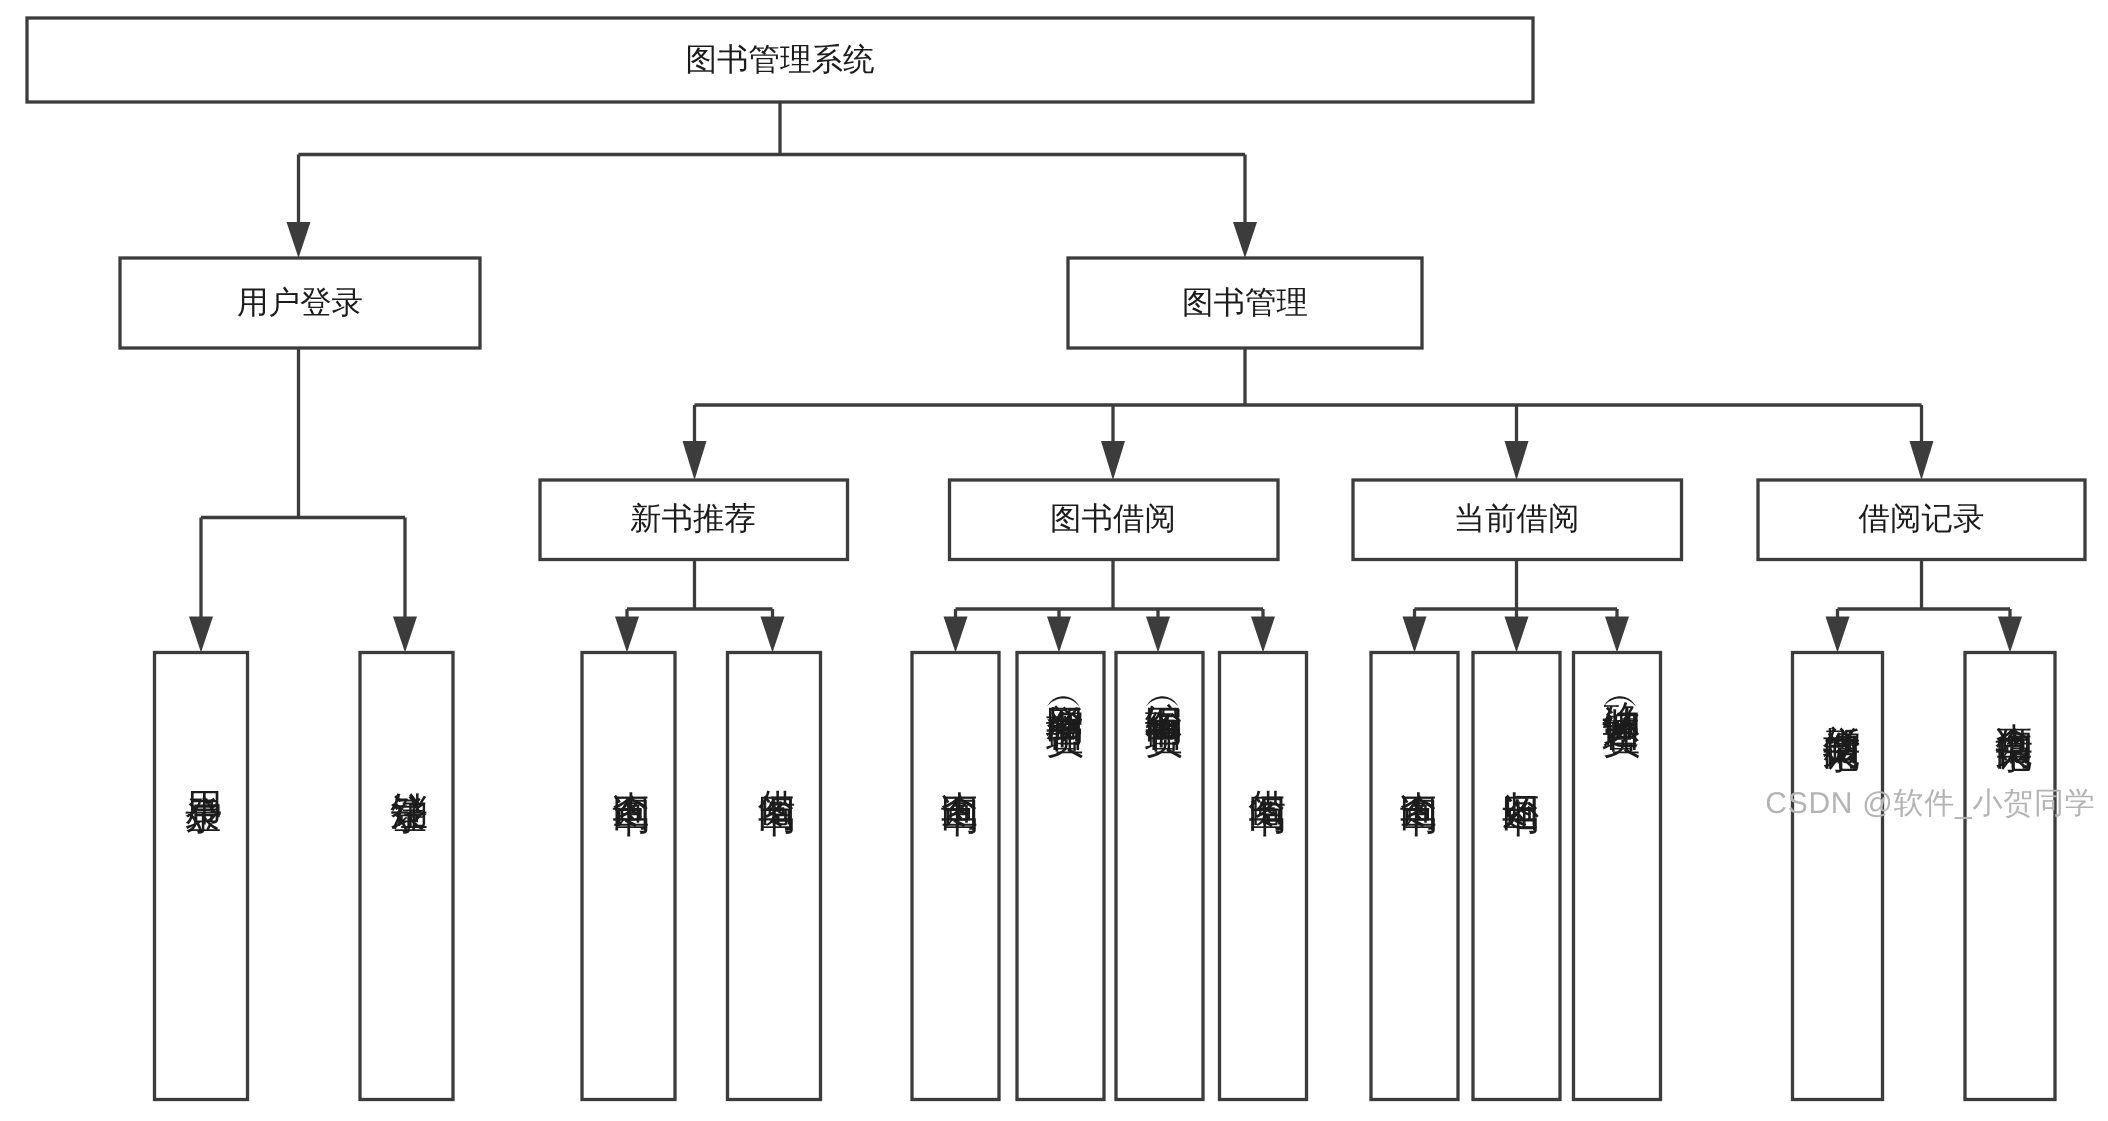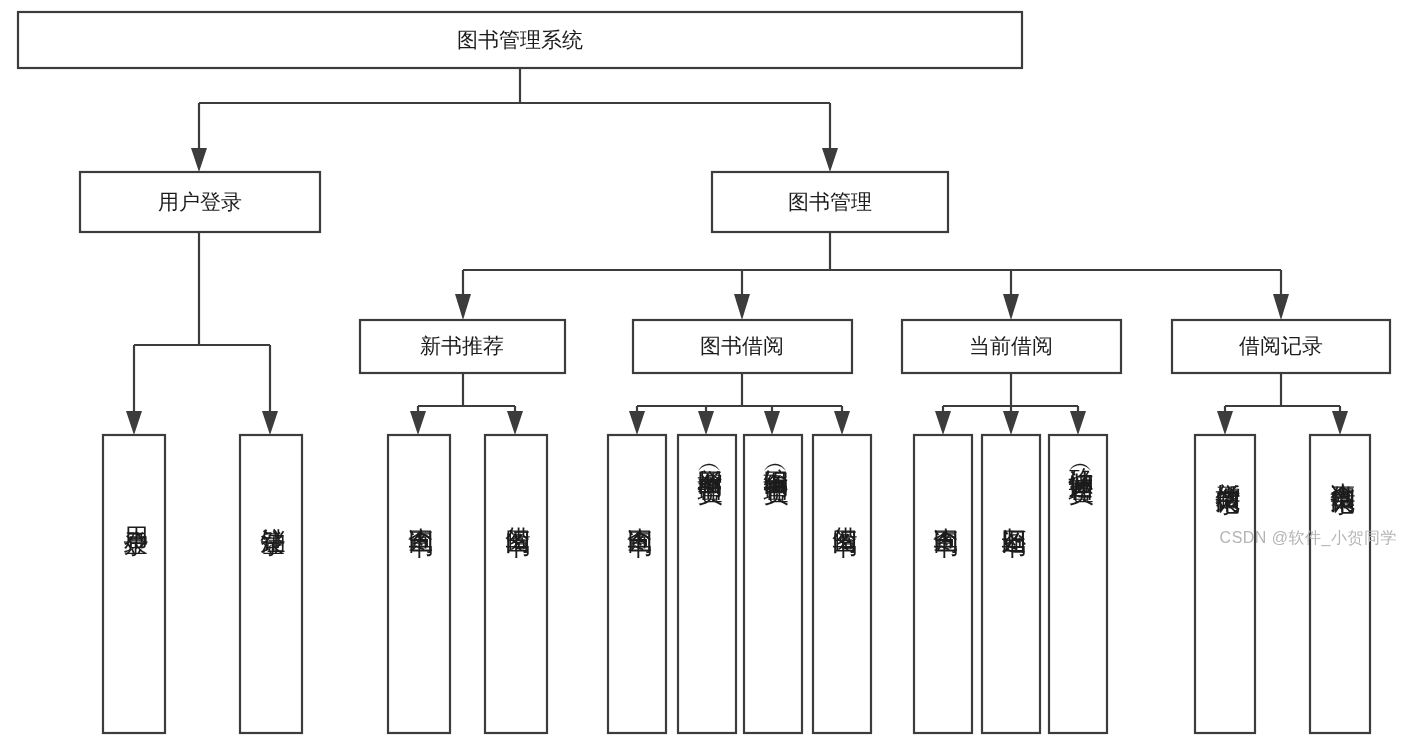--- a/index.html
+++ b/index.html
@@ -56,21 +56,21 @@
   }
   .edge-arrow {
     fill: #3c3c3c;
     stroke: none;
   }
   .watermark {
     position: absolute;
     right: 8px;
     bottom: 6px;
     font-family: "Liberation Sans", "DejaVu Sans", sans-serif;
-    font-size: 16px;
+    font-size: 20px;
     color: #b4b4b4;
     letter-spacing: 0.5px;
     white-space: nowrap;
     pointer-events: none;
   }
 </style>
 </head>
 <body>
 
 <div id="diagram-root">

